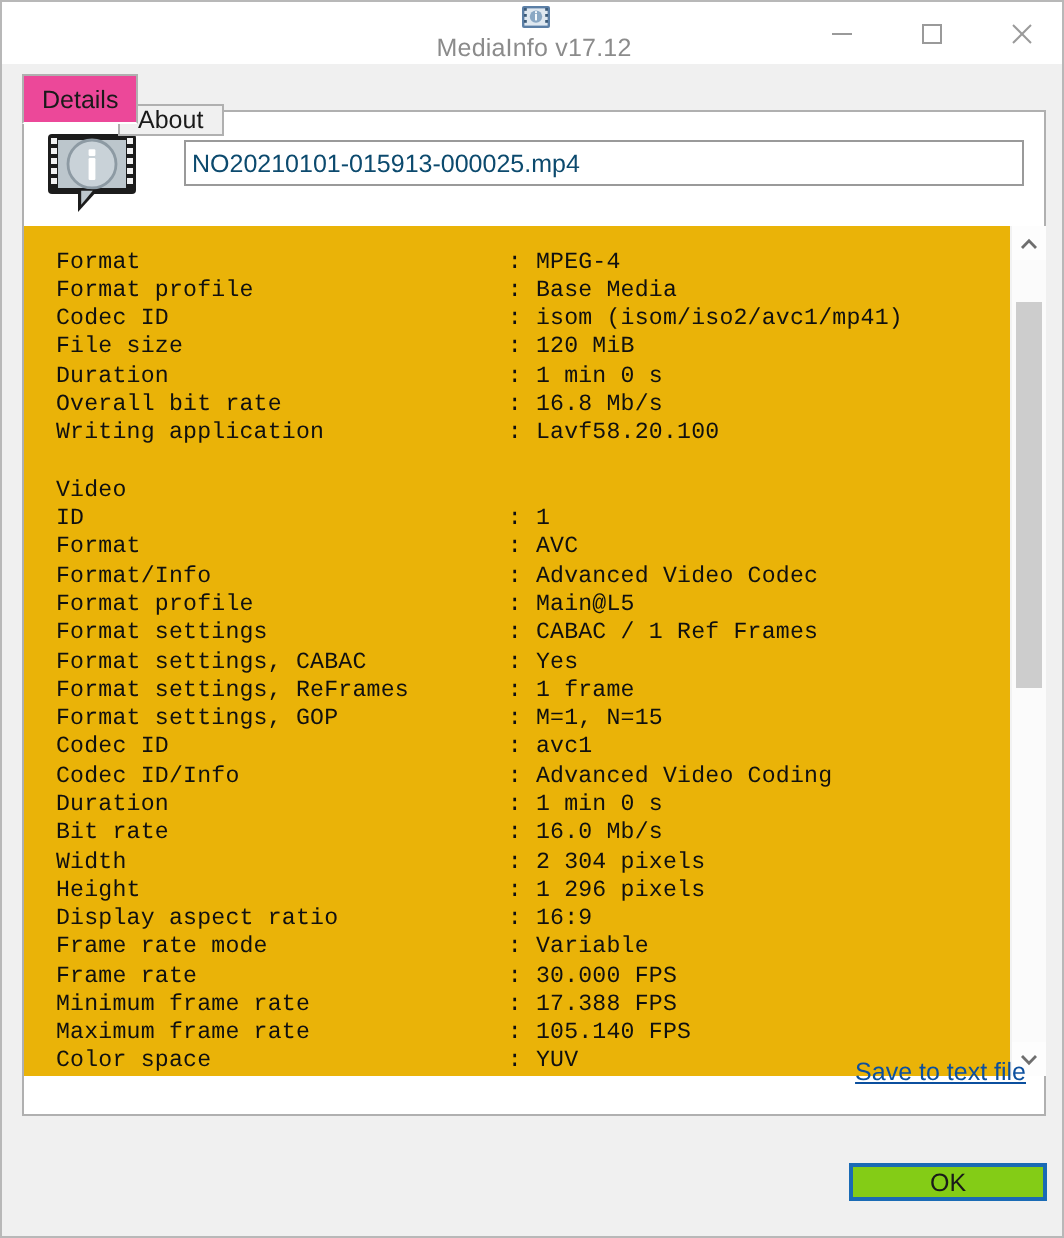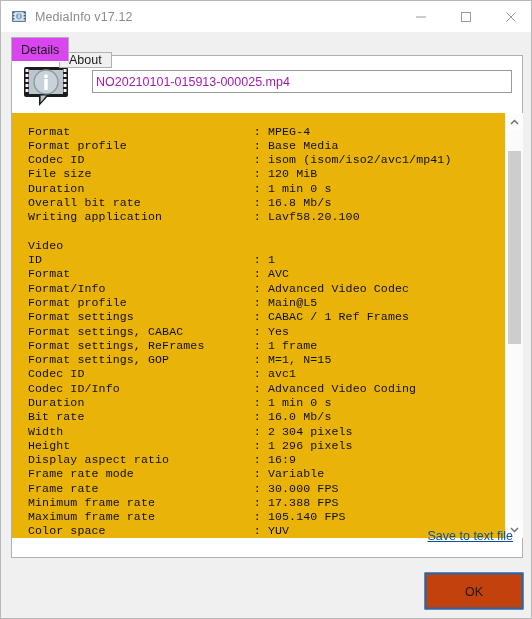--- a/index.html
+++ b/index.html
@@ -23,20 +23,21 @@
   
   .titlebar {
     position: absolute;
     left: 0; top: 0;
     width: 532px;
     height: 31px;
     background: #ffffff;
     border-bottom: 1px solid #e8e8e8;
     display: flex;
     align-items: center;
+    flex-direction: column;
   }
   .title-icon {
     width: 16px;
     height: 16px;
     margin-left: 10px;
     margin-right: 8px;
     position: relative;
     flex: 0 0 auto;
   }
   .title-text {
@@ -80,21 +81,21 @@
     display: flex;
     align-items: center;
     justify-content: center;
     padding: 0 9px;
     border: 1px solid #b0b0b0;
   }
   .tab.active {
     left: 10px;
     top: 5px;
     height: 25px;
-    background: #d946ef;
+    background: #ec4899;
     border-bottom: 1px solid #ffffff;
     z-index: 3;
   }
   .tab.inactive {
     left: 58px;
     background: #f0f0f0;
     border-bottom: 1px solid #b0b0b0;
     z-index: 2;
   }
 
@@ -122,21 +123,21 @@
     position: absolute;
     left: 80px;
     top: 14px;
     width: 420px;
     height: 23px;
     box-sizing: border-box;
     border: 1px solid #9a9a9a;
     background: #ffffff;
     font-family: "Liberation Sans", sans-serif;
     font-size: 12.5px;
-    color: #a21caf;
+    color: #0c4a6e;
     padding: 0 3px;
     line-height: 21px;
     outline: none;
     overflow: hidden;
     white-space: nowrap;
   }
 
   
   .info-area {
     position: absolute;
@@ -214,23 +215,23 @@
     margin-left: 16px;
   }
 
   
   .ok-button {
     position: absolute;
     left: 473px;
     top: 590px;
     transform: translate(-50%, -50%);
     width: 99px;
-    height: 37px;
-    box-sizing: border-box;
-    background: #c2410c;
+    height: 19px;
+    box-sizing: border-box;
+    background: #84cc16;
     border: 2px solid #1a6bb5;
     font-family: "Liberation Sans", sans-serif;
     font-size: 12.5px;
     color: #1a1a1a;
     display: flex;
     align-items: center;
     justify-content: center;
     cursor: pointer;
   }
 </style>

